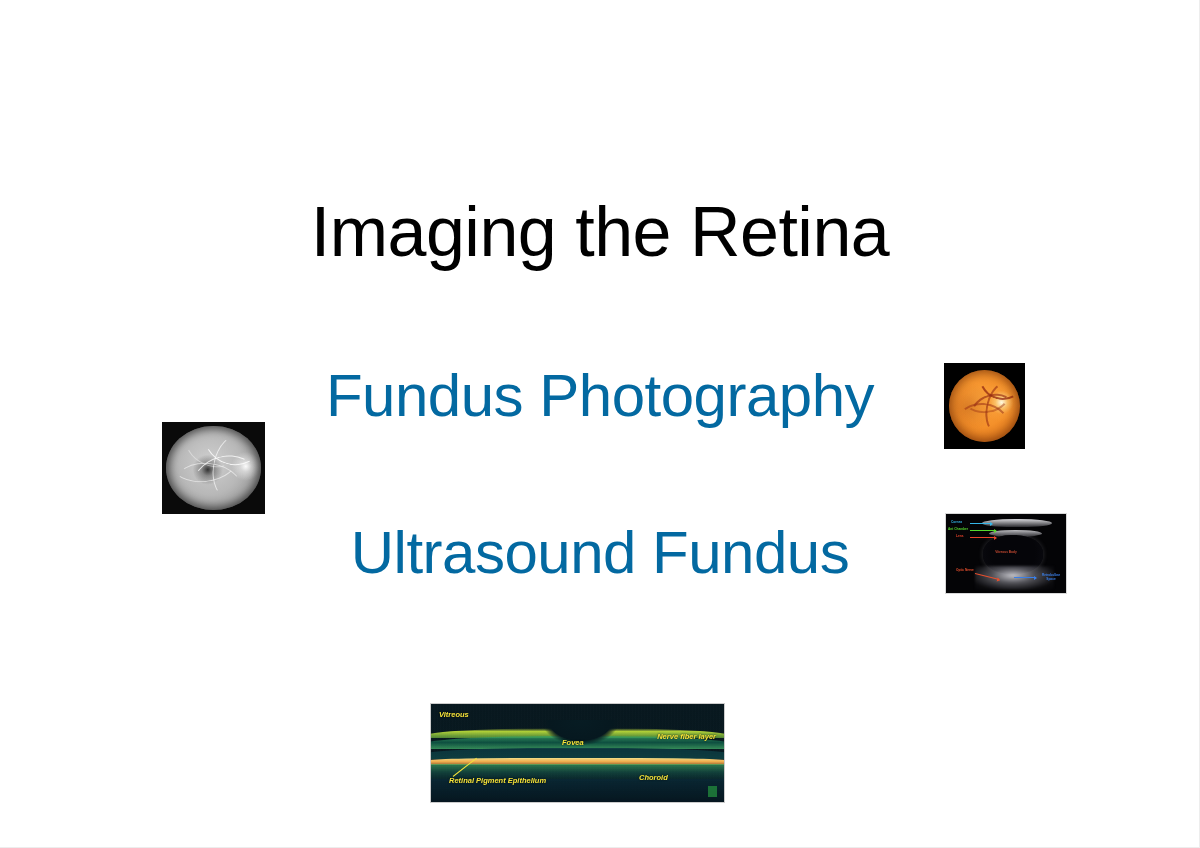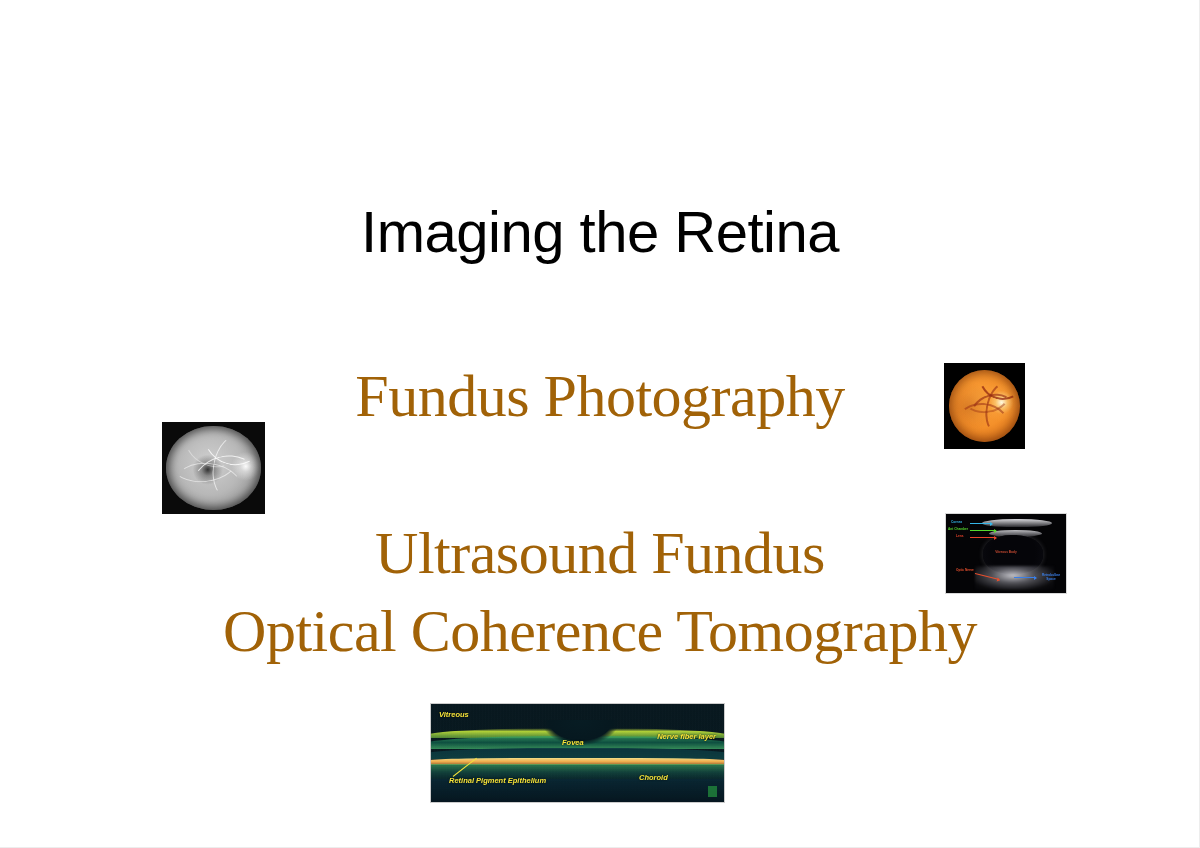--- a/index.html
+++ b/index.html
@@ -22,34 +22,34 @@
   }
 
   
   .slide-title {
     position: absolute;
     left: 0;
     top: 196px;
     width: 1200px;
     text-align: center;
     font-family: "Liberation Sans", sans-serif;
-    font-size: 58px;
+    font-size: 70px;
     line-height: 72px;
     color: #000000;
     letter-spacing: -0.5px;
     white-space: nowrap;
   }
   .body-line {
     position: absolute;
     width: 1200px;
     text-align: center;
-    font-family: Liberation Serif, serif;
+    font-family: Liberation Sans, sans-serif;
     font-size: 60px;
     line-height: 64px;
-    color: #a16207;
+    color: #0369a1;
     letter-spacing: -0.5px;
     white-space: nowrap;
   }
   .line-1 { top: 364px; }
   .line-2 { top: 443px; }
   .line-3 { top: 521px; }
   .line-4 { top: 599px; }
 
   
   .thumb {
@@ -316,21 +316,20 @@
 
 <div class="slide">
 
   <div class="slide-title">Imaging the Retina</div>
 
   <div class="body-line line-1">Fundus Photography</div>
 
 
   <div class="body-line line-3">Ultrasound Fundus</div>
 
-  <div class="body-line line-4">Optical Coherence Tomography</div>
 
   <div class="thumb" id="fundus-thumb">
     <div class="fundus-globe">
       <div class="vessel v1"></div>
       <div class="vessel v2"></div>
       <div class="vessel v3"></div>
       <div class="vessel v4"></div>
       <div class="vessel v5"></div>
     </div>
   </div>

